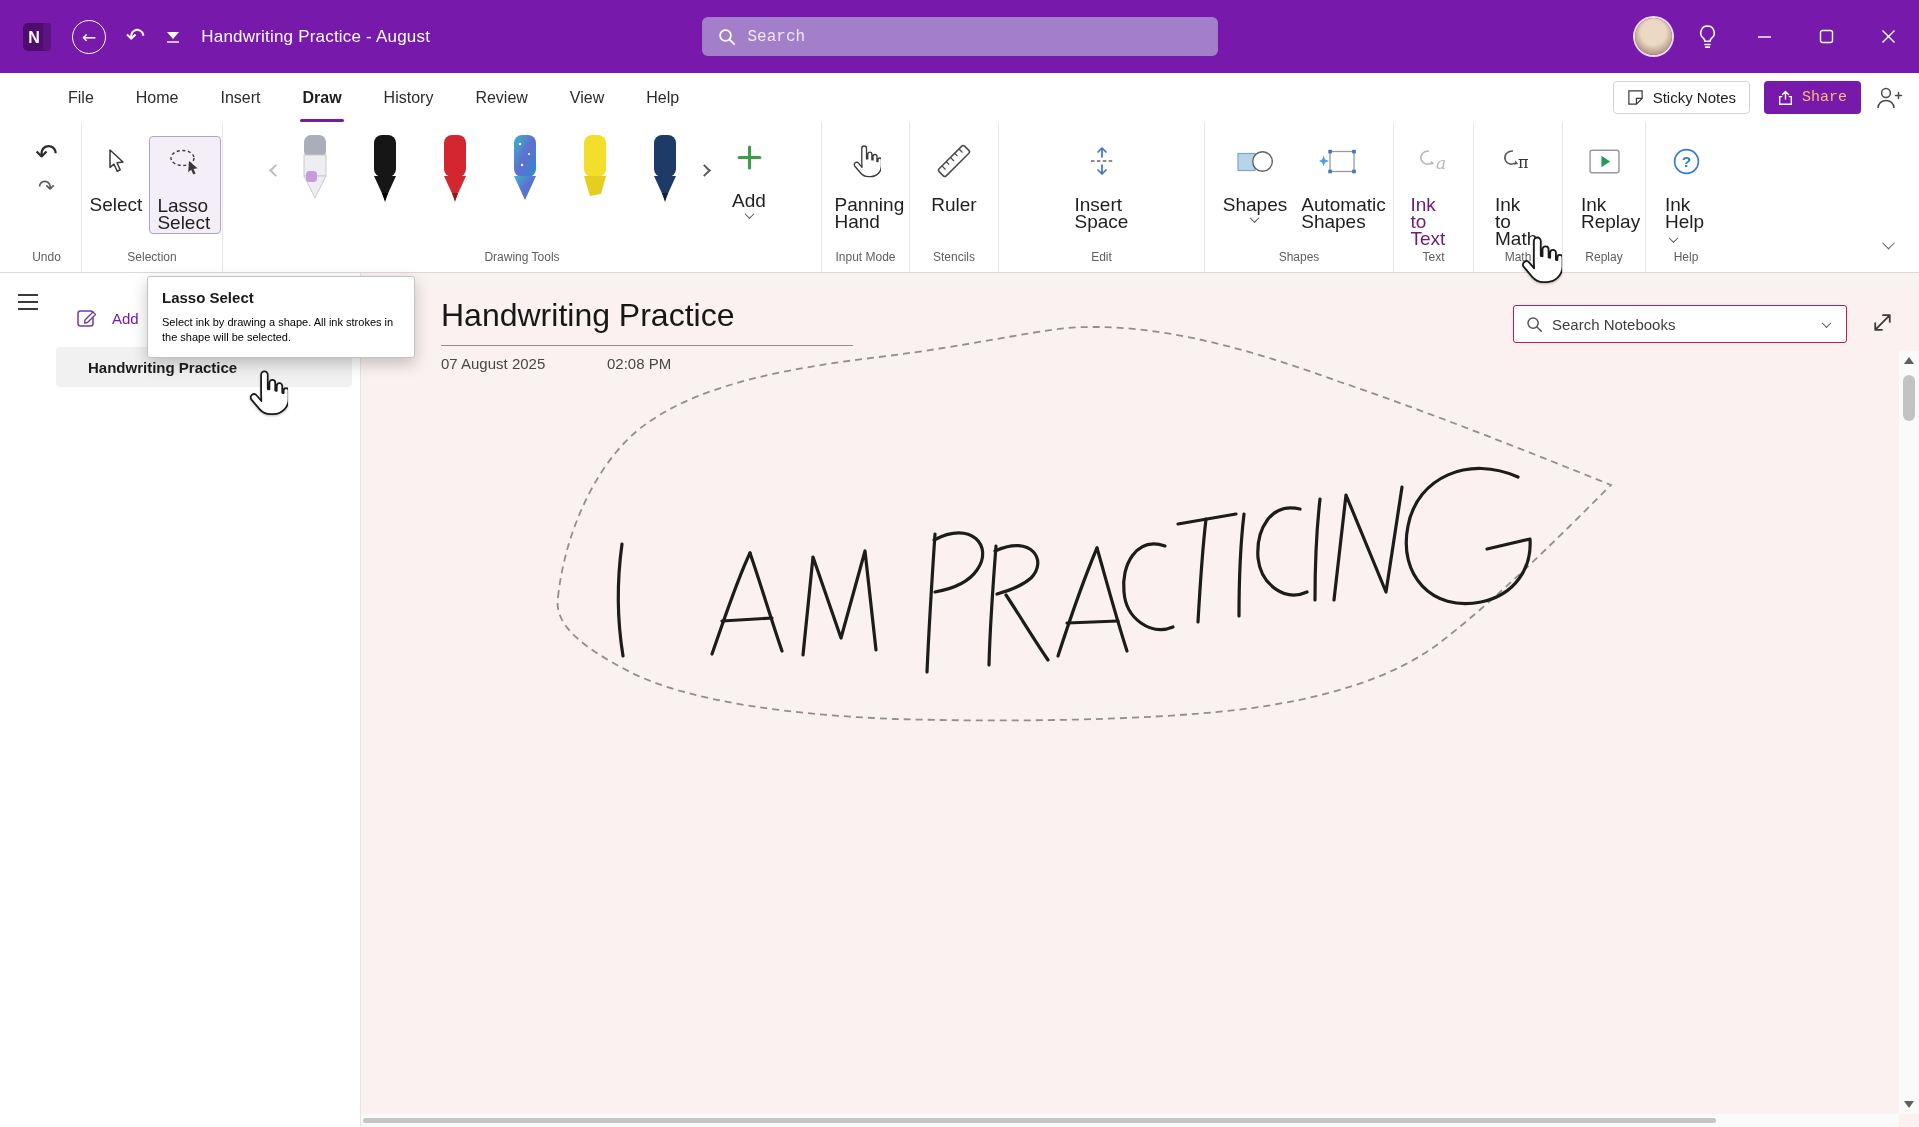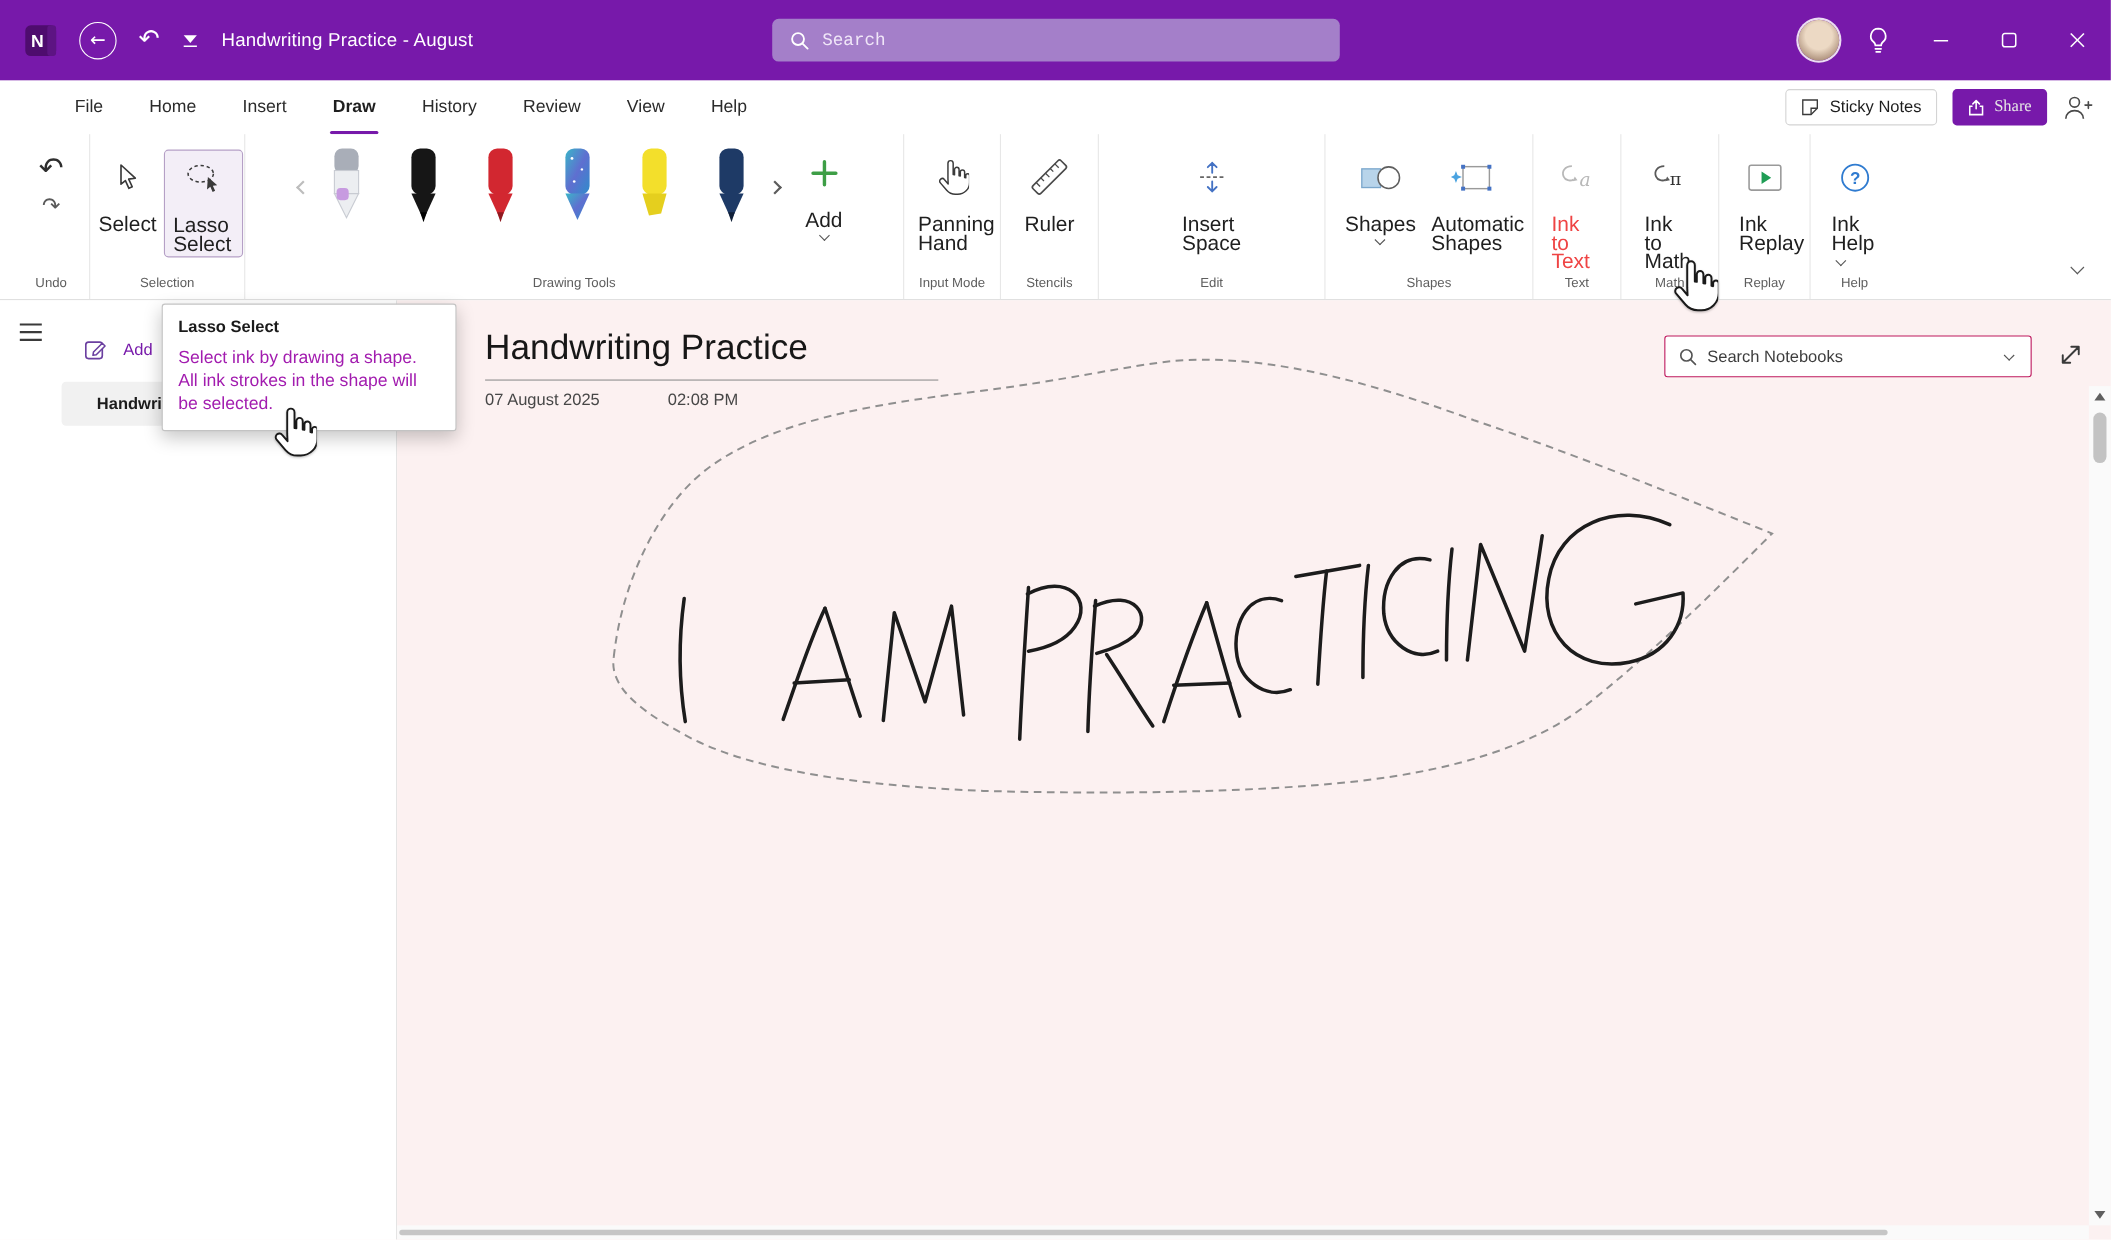--- a/index.html
+++ b/index.html
@@ -24,32 +24,32 @@
   .wc svg { display:block; }
 
   
   .menubar { height:49px; background:#fff; display:flex; align-items:stretch;margin-left:33px; }
   .tabs { display:flex; align-items:stretch; padding-left:14px; }
   .tab { position:relative; display:flex; align-items:center; padding:0 21px; font-size:16px; color:#2b2b2b; cursor:default; }
   .tab.active { font-weight:700; color:#1f1f1f; }
   .tab.active::after { content:""; position:absolute; left:19px; right:19px; bottom:0; height:3.5px; border-radius:3px; background:#7719aa; }
   .mb-right { margin-left:auto; display:flex; align-items:center; gap:14px; padding-right:16px; }
   .btn-sticky { display:flex; align-items:center; gap:9px; height:33px; padding:0 13px; background:#fff; border:1px solid #d4d4d4; border-radius:4px; font-size:15px; color:#1d1d1d; font-family:inherit; }
-  .btn-share { display:flex; align-items:center; gap:9px; height:33px; padding:0 14px; background:#7719aa; border:none; border-radius:4px; font-size:15px; color:#e5e5e5; font-family:Liberation Serif, serif; }
+  .btn-share { display:flex; align-items:center; gap:9px; height:33px; padding:0 14px; background:#7719aa; border:none; border-radius:4px; font-size:15px; color:#fdba74; font-family:Liberation Mono, monospace; }
 
   
   .ribbon { height:151px; background:#fff; border-bottom:1px solid #d9d9d9; display:flex; padding-left:12px; position:relative; }
   .rg { position:relative; flex:none; display:flex; flex-direction:column; align-items:center; border-right:1px solid #e7e7e7; padding-top:14px; }
   .glabel { position:absolute; bottom:8px; left:0; right:0; text-align:center; font-size:12px; color:#5e5e5e; white-space:nowrap; }
   .rrow { display:flex; align-items:flex-start; justify-content:center; width:100%; }
   .rbtn { display:flex; flex-direction:column; align-items:center; padding:3px 7px 2px; border-radius:4px; }
   .rbtn.selected { background:#f3eef7; border:1px solid #b5a0c6; }
   .ric { height:44px; display:flex; align-items:center; justify-content:center; }
   .rlb { font-size:19px; line-height:17px; color:#1f1f1f; text-align:left; margin-top:13px; }
-  .rlb.gray, .gray { color:#ef4444; }
+  .rlb.gray, .gray { color:#701a75; }
   .chev { display:inline-block; width:7px; height:7px; border-right:1.6px solid #555; border-bottom:1.6px solid #555; transform:rotate(45deg) translate(-1px,-1px); margin-left:5px; vertical-align:2px; }
   .chev.block { display:block; margin:3px auto 0; }
   .chev-left { display:inline-block; width:9px; height:9px; border-right:2px solid #bdbdbd; border-bottom:2px solid #bdbdbd; transform:rotate(135deg); }
   .chev-right { display:inline-block; width:9px; height:9px; border-right:2px solid #5c5c5c; border-bottom:2px solid #5c5c5c; transform:rotate(-45deg); }
   .rcol { display:flex; flex-direction:column; align-items:center; gap:10px; margin-top:4px; }
   .undo-ic { font-size:27px; color:#2e2e2e; line-height:1; }
   .redo-ic { font-size:20px; color:#5a5a5a; line-height:1; }
   .pens { display:flex; align-items:flex-start; margin-top:-4px; }
   .pen-slot { margin:0 13px; }
   .pen-nav { margin-top:34px; }
@@ -78,21 +78,21 @@
   .vscroll { position:absolute; right:0; top:78px; bottom:13px; width:20px; background:#fafafa; }
   .tri-up { width:0; height:0; border-left:5px solid transparent; border-right:5px solid transparent; border-bottom:7px solid #5f5f5f; margin:6px auto 0; }
   .tri-down { width:0; height:0; border-left:5px solid transparent; border-right:5px solid transparent; border-top:7px solid #5f5f5f; margin:0 auto; position:absolute; bottom:6px; left:5px; }
   .vthumb { position:absolute; left:4px; top:24px; width:12px; height:46px; background:#c3c3c3; border-radius:6px; }
   .hscroll { position:absolute; left:0; right:20px; bottom:0; height:13px; background:#fafafa; }
   .hthumb { position:absolute; left:2px; top:4px; height:5px; width:88%; background:#c6c6c6; border-radius:3px; }
 
   
   .tooltip { position:absolute; left:147px; top:276px; width:268px; background:#fff; border:1px solid #c3c3c3; border-radius:3px; box-shadow:0 6px 16px rgba(0,0,0,.22); padding:12px 14px 13px; z-index:40; }
   .tt-title { font-size:15px; font-weight:700; color:#1a1a1a; margin-bottom:9px; }
-  .tt-body { font-size:16px; color:#a21caf; line-height:1.32; width:238px; }
+  .tt-body { font-size:11px; color:#000000; line-height:1.32; width:238px; }
   .hand { position:absolute; z-index:60; filter:drop-shadow(0 1px 1px rgba(0,0,0,.25)); }
   .hand1 { left:246px; top:370px; }
   .hand2 { left:1518px; top:236px; }
 </style>
 </head>
 <body>
 
 <div class="app">
 
   <header class="titlebar">

